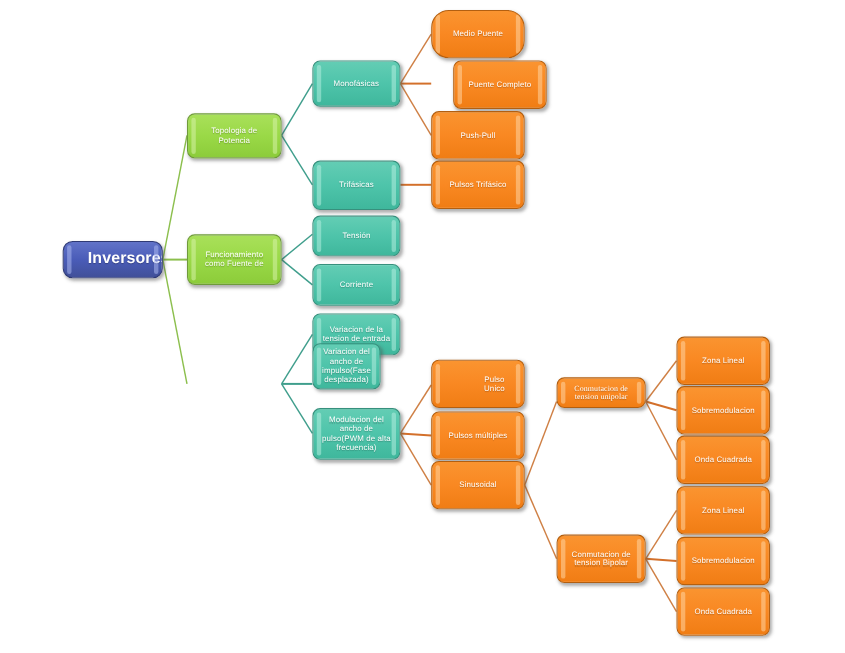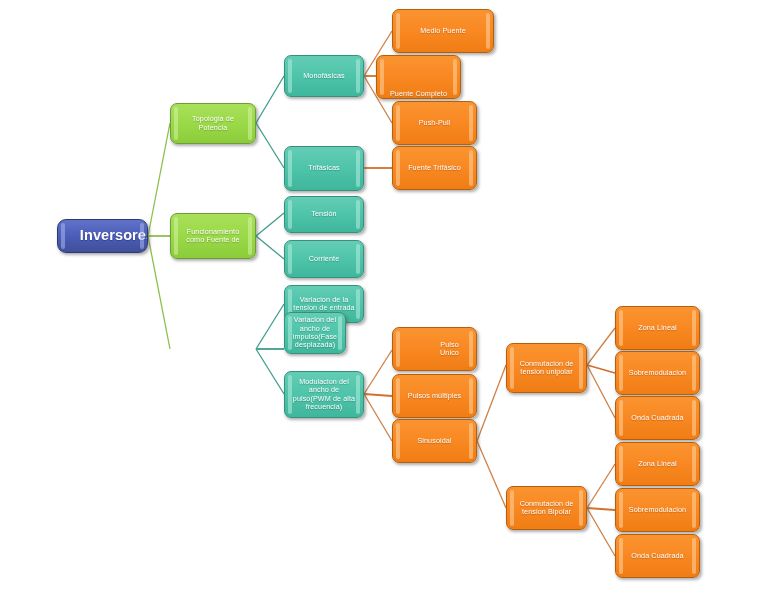--- a/index.html
+++ b/index.html
@@ -167,44 +167,44 @@
   <div class="node n-teal" style="left:284px;top:285px;width:80px;height:38px;">
     <span class="label">Variacion de la tension de entrada</span>
   </div>
   <div class="node n-teal" style="left:284px;top:312px;width:62px;height:42px;">
     <span class="label">Variacion del ancho de impulso(Fase desplazada)</span>
   </div>
   <div class="node n-teal" style="left:284px;top:371px;width:80px;height:47px;">
     <span class="label">Modulacion del ancho de pulso(PWM de alta frecuencia)</span>
   </div>
 
-  <div class="node n-orange" style="left:392px;top:9px;width:102px;height:44px;">
+  <div class="node n-orange" style="left:392px;top:9px;width:85px;height:44px;border-radius:16px;">
     <span class="label">Medio Puente</span>
   </div>
-  <div class="node n-orange" style="left:376px;top:55px;width:85px;height:44px;align-items:flex-end;">
+  <div class="node n-orange" style="left:412px;top:55px;width:85px;height:44px;">
     <span class="label">Puente Completo</span>
   </div>
   <div class="node n-orange" style="left:392px;top:101px;width:85px;height:44px;">
     <span class="label">Push-Pull</span>
   </div>
   <div class="node n-orange" style="left:392px;top:146px;width:85px;height:44px;">
-    <span class="label">Fuente Trifásico</span>
+    <span class="label">Pulsos Trifásico</span>
   </div>
 
   <div class="node n-orange" style="left:392px;top:327px;width:85px;height:44px;padding-left:30px;">
     <span class="label">Pulso Unico</span>
   </div>
   <div class="node n-orange" style="left:392px;top:374px;width:85px;height:44px;">
     <span class="label">Pulsos múltiples</span>
   </div>
   <div class="node n-orange" style="left:392px;top:419px;width:85px;height:44px;">
     <span class="label">Sinusoidal</span>
   </div>
 
-  <div class="node n-orange" style="left:506px;top:343px;width:81px;height:50px;">
+  <div class="node n-orange" style="left:506px;top:343px;width:81px;height:28px;font-family:Liberation Serif, serif;">
     <span class="label">Conmutacion de tension unipolar</span>
   </div>
   <div class="node n-orange" style="left:506px;top:486px;width:81px;height:44px;justify-content:center;">
     <span class="label">Conmutacion de tension Bipolar</span>
   </div>
 
   <div class="node n-orange" style="left:615px;top:306px;width:85px;height:44px;">
     <span class="label">Zona Lineal</span>
   </div>
   <div class="node n-orange" style="left:615px;top:351px;width:85px;height:44px;">

